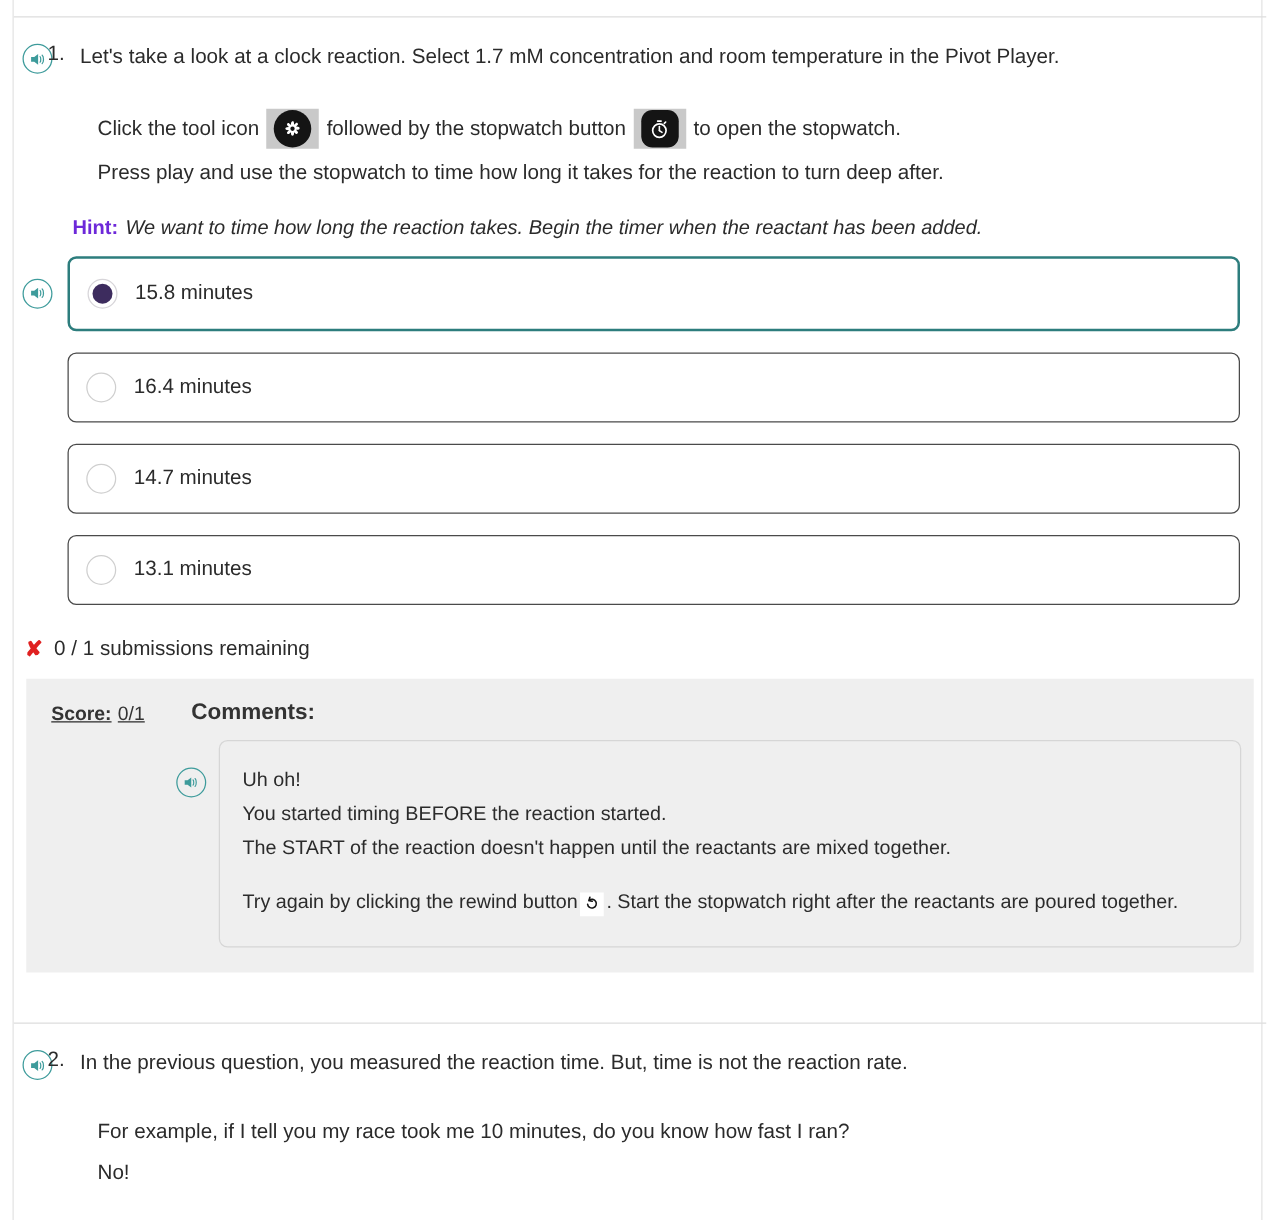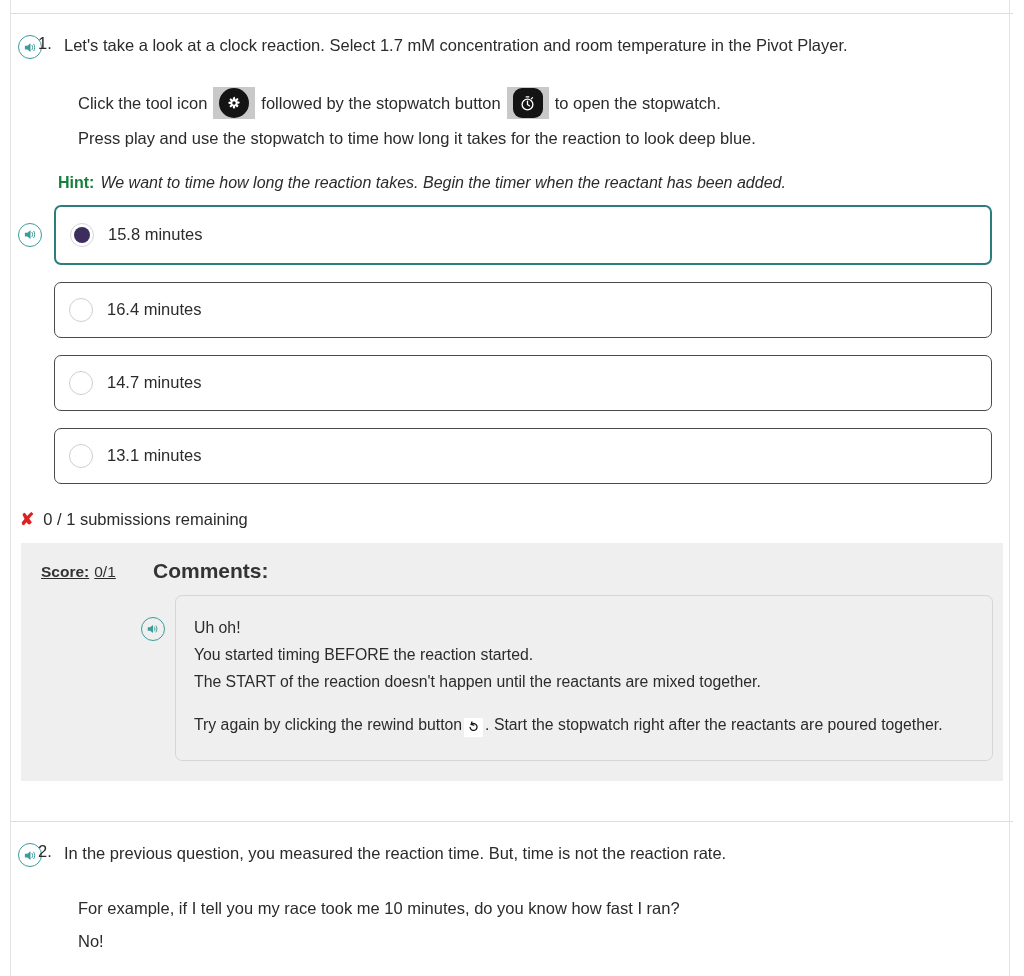--- a/index.html
+++ b/index.html
@@ -117,21 +117,21 @@
     font-weight: bold;
     padding-top: 1px;
     cursor: pointer;
   }
   .hint-body {
     margin-left: 58px;
     font-size: 16px;
     line-height: 1.5;
   }
   .hint-label {
-    color: #15803d;
+    color: #6d28d9;
     font-weight: bold;
   }
   .hint-italic {
     font-style: italic;
     color: #2b2b2b;
     margin-left: 6px;
   }
 
   
   .options { margin-top: 10px; }
@@ -218,21 +218,21 @@
     padding-top: 4px;
     white-space: nowrap;
     text-decoration: underline;
   }
   .score-label { font-weight: bold; color: #333; }
   .score-value { color: #333; margin-left: 5px; }
 
   .comments-col { flex: 1; }
   .comments-label {
     font-weight: bold;
-    font-size: 21px;
+    font-size: 18px;
     color: #333;
     margin-bottom: 12px;
   }
   .comment-row {
     display: flex;
     align-items: flex-start;
     position: relative;
   }
   .comment-spk {
     position: absolute;
@@ -302,21 +302,21 @@
           <circle cx="12" cy="13.4" r="7.6" fill="none" stroke="#ffffff" stroke-width="1.9"></circle>
           <path d="M12 13.4V8.8" stroke="#ffffff" stroke-width="1.8" stroke-linecap="round"></path>
           <path d="M12 13.4l3 2" stroke="#ffffff" stroke-width="1.8" stroke-linecap="round"></path>
         </svg>
       </span>
     </span>
     <span>to open the stopwatch.</span>
   </div>
 
   <div style="height:6px"></div>
-  <div class="body-para plain">Press play and use the stopwatch to time how long it takes for the reaction to look deep blue.</div>
+  <div class="body-para plain">Press play and use the stopwatch to time how long it takes for the reaction to turn deep after.</div>
 
   <div style="height:11px"></div>
 
 
   <div style="height:8px"></div>
   <div class="hint-body">
     <span class="hint-label">Hint:</span><span class="hint-italic">We want to time how long the reaction takes. Begin the timer when the reactant has been added.</span>
   </div>
 
   <div class="options">

